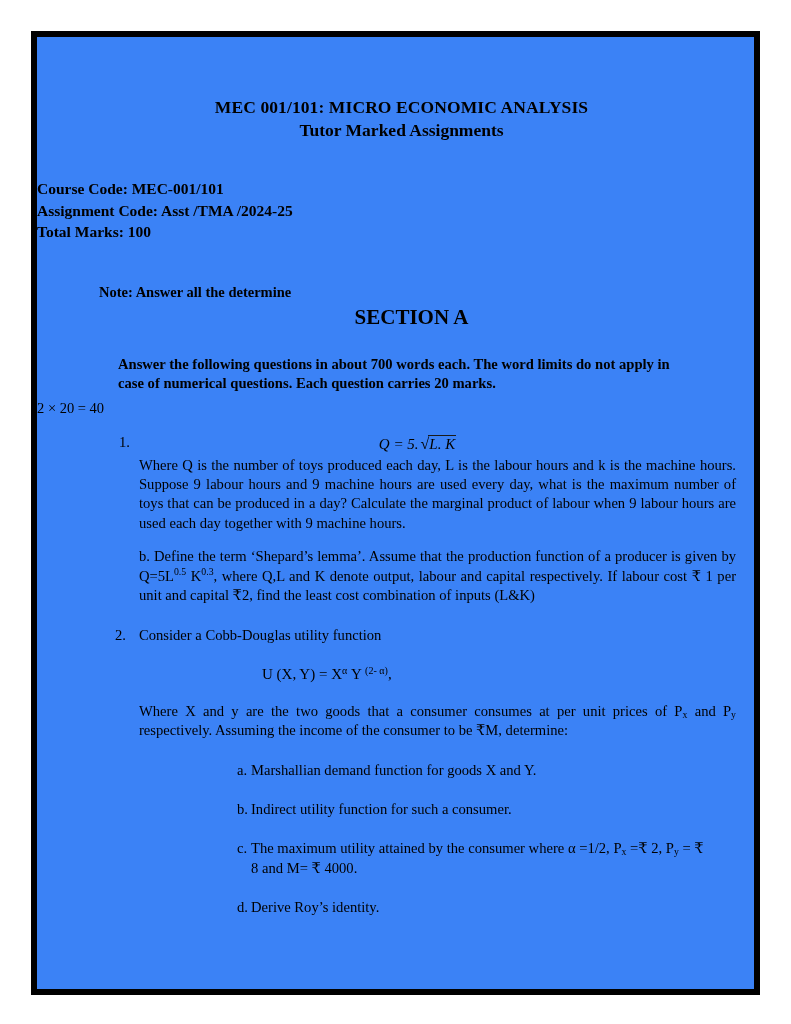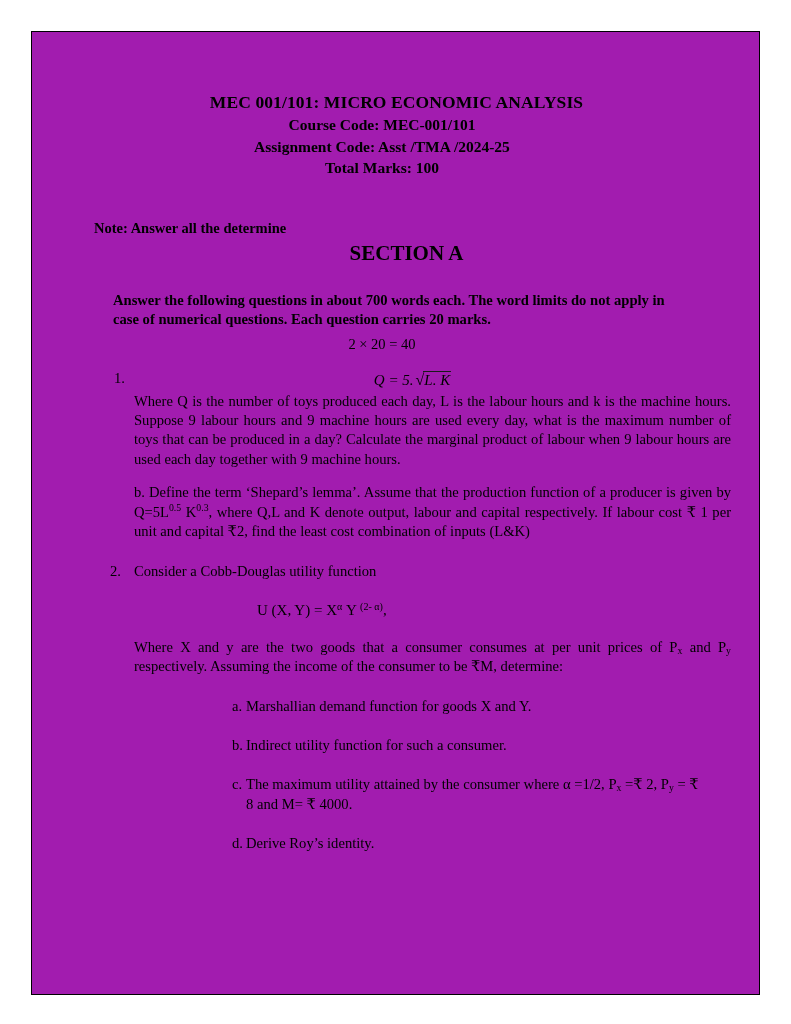--- a/index.html
+++ b/index.html
@@ -14,23 +14,23 @@
     color: #000000;
     overflow: hidden;
   }
 
   .page-frame {
     position: absolute;
     left: 31px;
     top: 31px;
     width: 729px;
     height: 964px;
-    border: 1px solid #000000;
+    border: 6px solid #000000;
     box-sizing: border-box;
-    background: #a21caf;
+    background: #3b82f6;
   }
 
   .page-body {
     position: absolute;
     left: 0;
     top: 0;
     width: 729px;
     height: 964px;
   }
 
@@ -47,22 +47,23 @@
   .doc-subtitle {
     text-align: center;
     font-weight: bold;
     font-size: 17.5px;
     line-height: 23px;
     margin: 0;
   }
 
   
   .meta-block {
+    margin-top: 36px;
     padding-right: 29px;
-    text-align: center;
+    text-align: left;
     font-weight: bold;
     font-size: 15.5px;
     line-height: 21.5px;
   }
   .meta-line { display: block; white-space: nowrap; }
 
   
   .note-line {
     margin-top: 40px;
     padding-left: 62px;
@@ -84,21 +85,21 @@
     margin-top: 27px;
     padding-left: 81px;
     padding-right: 75px;
     font-weight: bold;
     font-size: 14.6px;
     line-height: 19.5px;
   }
   .marks-line {
     margin-top: 5px;
     padding-right: 29px;
-    text-align: center;
+    text-align: left;
     font-weight: normal;
     font-size: 14.5px;
     line-height: 18px;
   }
 
   
   .q-list {
     margin-top: 16px;
     font-size: 14.6px;
     line-height: 19.4px;
@@ -179,20 +180,21 @@
   sub { font-size: .67em; line-height: 0; vertical-align: -.22em; }
   .nb { white-space: nowrap; }
 </style>
 </head>
 <body>
 
 <div class="page-frame">
   <div class="page-body">
 
     <h1 class="doc-title">MEC 001/101: MICRO ECONOMIC ANALYSIS</h1>
+    <h2 class="doc-subtitle">Tutor Marked Assignments</h2>
 
     <div class="meta-block">
       <span class="meta-line">Course Code: MEC-001/101</span>
       <span class="meta-line">Assignment Code: Asst /TMA /2024-25</span>
       <span class="meta-line">Total Marks: 100</span>
     </div>
 
     <div class="note-line">Note: Answer all the determine</div>
 
     <div class="section-heading">SECTION A</div>

